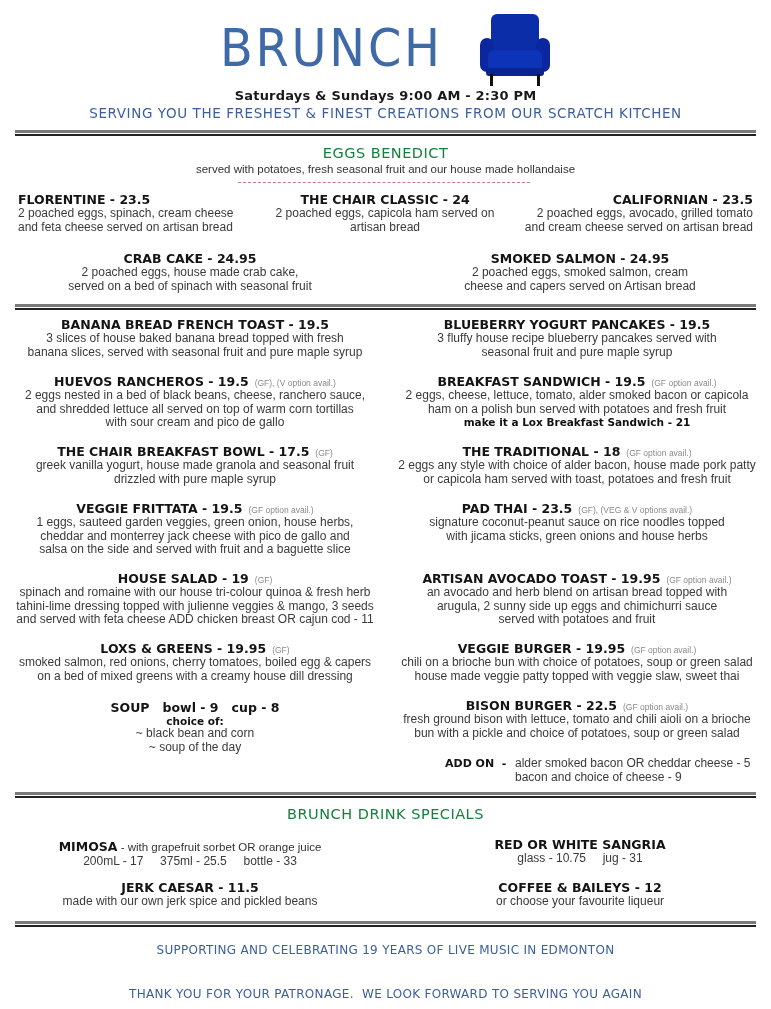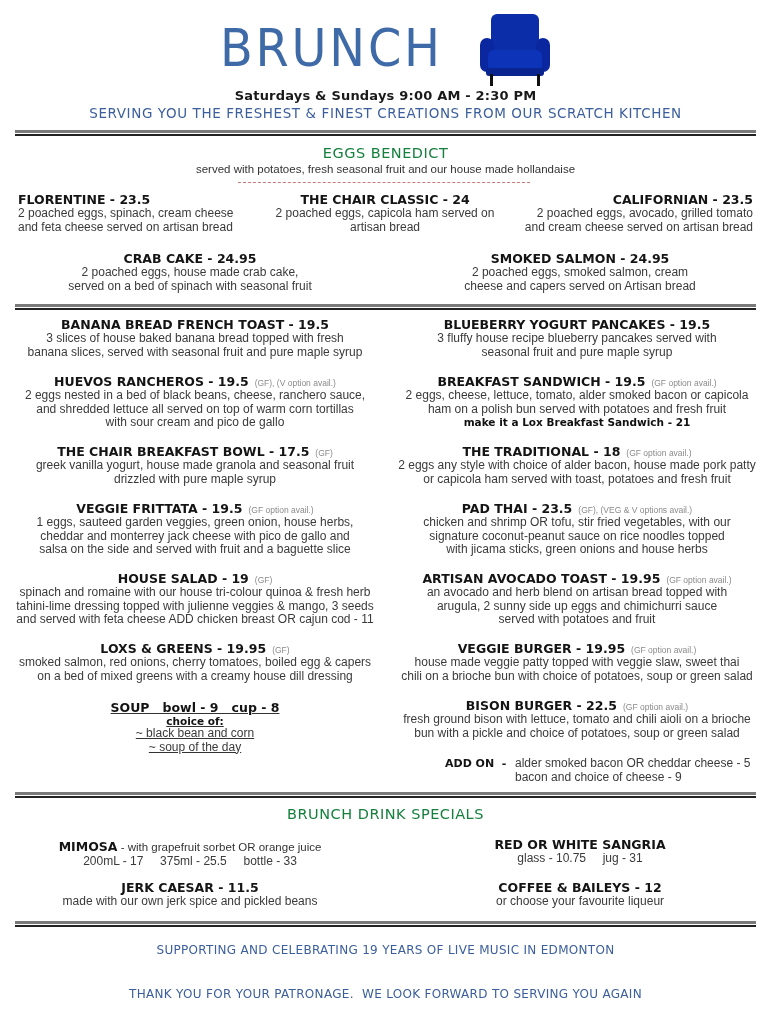--- a/index.html
+++ b/index.html
@@ -132,21 +132,21 @@
       <div>and served with feta cheese   ADD chicken breast OR cajun cod - 11</div>
     </div>
 </div>
 <div class="item" style="left:5px;top:641px;width:380px;">
   <div class="item-title"><span>LOXS &amp; GREENS - 19.95</span><span class="note">(GF)</span></div>
   <div class="item-desc">
       <div>smoked salmon, red onions, cherry tomatoes, boiled egg &amp; capers</div>
       <div>on a bed of mixed greens with a creamy house dill dressing</div>
     </div>
 </div>
-<div class="item" style="left:5px;top:700px;width:380px;text-decoration:underline;">
+<div class="item" style="left:5px;top:700px;width:380px;">
   <div class="item-title" style="white-space:pre;">SOUP   bowl - 9   cup - 8</div>
   <div class="lox-line">choice of:</div>
   <div class="item-desc">
       <div>~ black bean and corn</div>
       <div>~ soup of the day</div>
     </div>
 </div>
 
 <div class="item" style="left:387px;top:317px;width:380px;">
   <div class="item-title">BLUEBERRY YOGURT PANCAKES - 19.5</div>
@@ -166,38 +166,37 @@
 <div class="item" style="left:387px;top:444px;width:380px;">
   <div class="item-title"><span>THE TRADITIONAL - 18</span><span class="note">(GF option avail.)</span></div>
   <div class="item-desc">
       <div>2 eggs any style with choice of alder bacon, house made pork patty</div>
       <div>or capicola ham served with toast, potatoes and fresh fruit</div>
     </div>
 </div>
 <div class="item" style="left:387px;top:501px;width:380px;">
   <div class="item-title"><span>PAD THAI - 23.5</span><span class="note">(GF), (VEG &amp; V options avail.)</span></div>
   <div class="item-desc">
-      <div>chicken and shrimp OR tofu, stir fried vegetables, with our</div>
       <div>signature coconut-peanut sauce on rice noodles topped</div>
       <div>with jicama sticks, green onions and house herbs</div>
     </div>
 </div>
 <div class="item" style="left:387px;top:571px;width:380px;">
   <div class="item-title"><span>ARTISAN AVOCADO TOAST - 19.95</span><span class="note">(GF option avail.)</span></div>
   <div class="item-desc">
       <div>an avocado and herb blend on artisan bread topped with</div>
       <div>arugula, 2 sunny side up eggs and chimichurri sauce</div>
       <div>served with potatoes and fruit</div>
     </div>
 </div>
 <div class="item" style="left:387px;top:641px;width:380px;">
   <div class="item-title"><span>VEGGIE BURGER - 19.95</span><span class="note">(GF option avail.)</span></div>
   <div class="item-desc">
+      <div>chili on a brioche bun with choice of potatoes, soup or green salad</div>
       <div>house made veggie patty topped with veggie slaw, sweet thai</div>
-      <div>chili on a brioche bun with choice of potatoes, soup or green salad</div>
     </div>
 </div>
 <div class="item" style="left:387px;top:698px;width:380px;">
   <div class="item-title"><span>BISON BURGER - 22.5</span><span class="note">(GF option avail.)</span></div>
   <div class="item-desc">
       <div>fresh ground bison with lettuce, tomato and chili aioli on a brioche</div>
       <div>bun with a pickle and choice of potatoes, soup or green salad</div>
     </div>
 </div>
 <div class="abs" style="left:445px;top:757px;width:320px;display:flex;">

